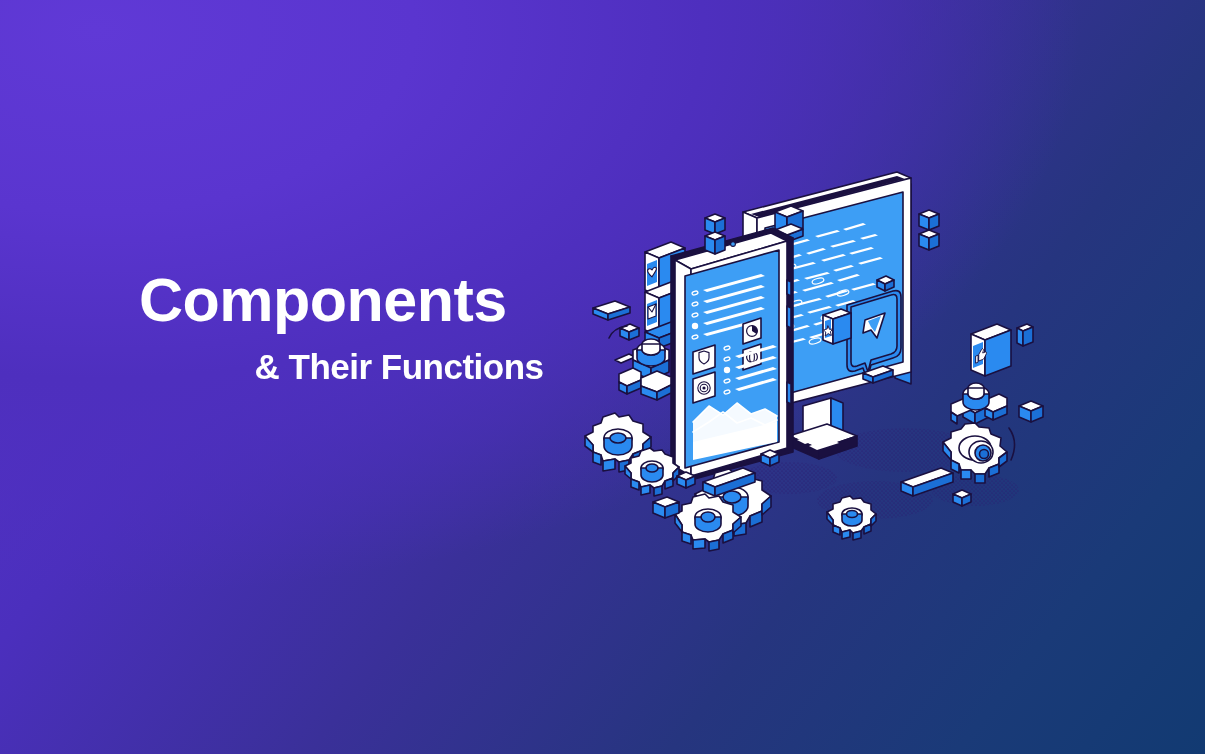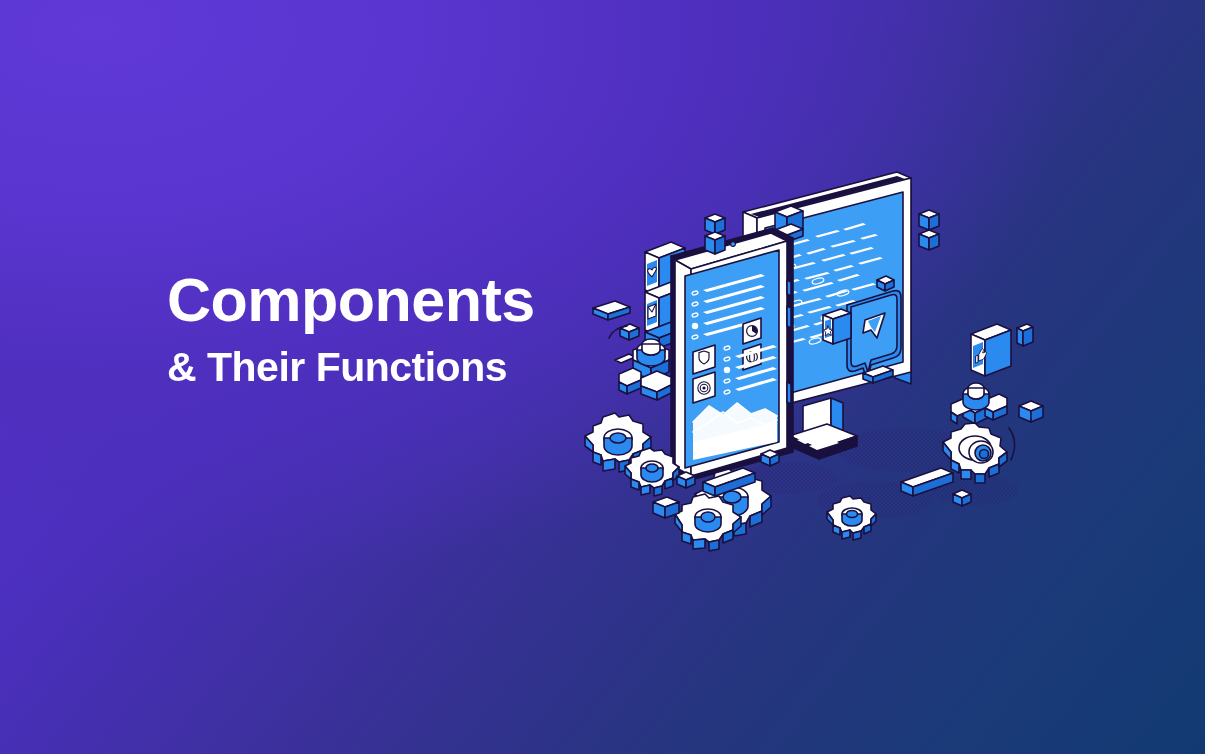--- a/index.html
+++ b/index.html
@@ -18,34 +18,34 @@
       radial-gradient(120% 110% at 8% 4%, #6039d6 0%, #5a35cf 22%, #4e2fbe 42%, rgba(78,47,190,0) 68%),
       linear-gradient(128deg, #5a35cf 0%, #4b2fbd 28%, #3a3099 50%, #26357f 70%, #1a3a78 86%, #123a72 100%);
   }
   
   #headline {
     position:absolute;
     left:139px; top:266px;
     width:520px;
     color:#ffffff;
     letter-spacing:-0.5px;
-    margin-left:28px;
   }
   .hl-1, .hl-2 {
     font-size:61px;
     line-height:69px;
     font-weight:bold;
     white-space:nowrap;
   }
   .hl-3 {
-    font-size:41px;
+    font-size:35px;
     line-height:52px;
     font-weight:bold;
     margin-top:6px;
     white-space:nowrap;
+    text-align:center;
   }
   
   #illo {
     position:absolute;
     left:575px; top:160px;
     width:520px; height:400px;
   }
   #illo svg { display:block; width:100%; height:100%; }
 </style>
 </head>

